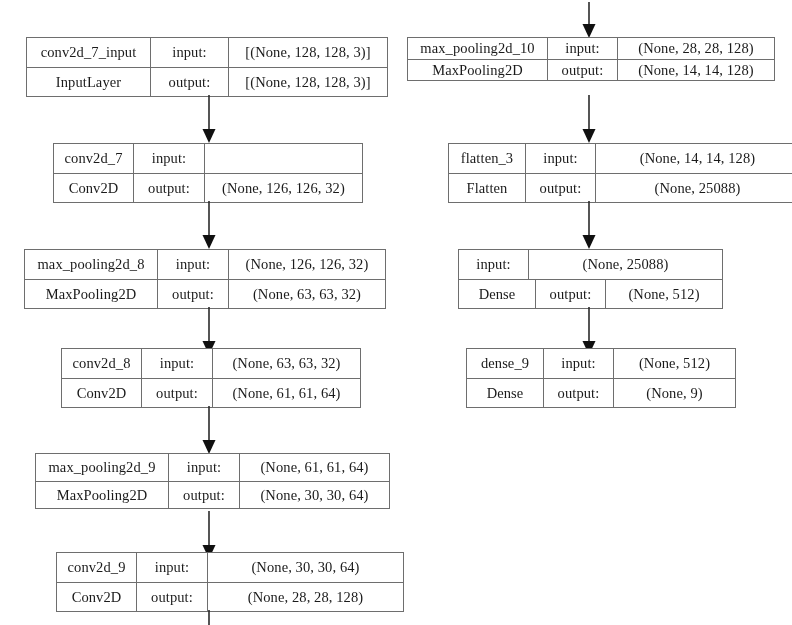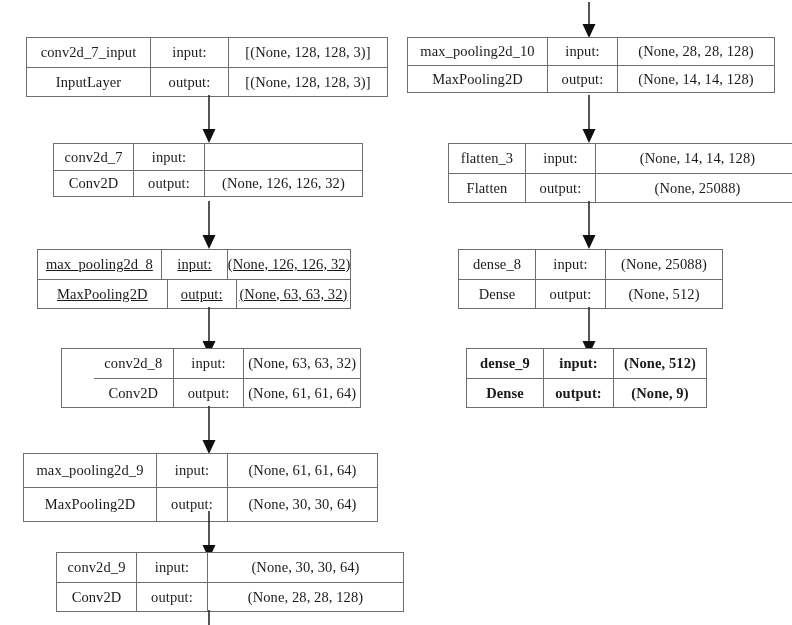--- a/index.html
+++ b/index.html
@@ -89,74 +89,74 @@
       <div class="cell io" style="width:78px;">output:</div>
       <div class="cell shape">[(None, 128, 128, 3)]</div>
     </div>
   </div>
 
   <svg class="edge" style="left:196px; top:95px; width:26px; height:50px;" viewBox="0 0 26 50">
     <line x1="13" y1="0" x2="13" y2="38"></line>
     <polygon points="13,48 6.5,34 19.5,34"></polygon>
   </svg>
 
-  <div class="node" style="left:53px; top:143px; width:310px; height:54px;">
+  <div class="node" style="left:53px; top:143px; width:310px; height:60px;">
     <div class="node-row top">
       <div class="cell name" style="width:80px;">conv2d_7</div>
       <div class="cell io" style="width:71px;">input:</div>
     </div>
     <div class="node-row">
       <div class="cell name" style="width:80px;">Conv2D</div>
       <div class="cell io" style="width:71px;">output:</div>
       <div class="cell shape">(None, 126, 126, 32)</div>
     </div>
   </div>
 
   <svg class="edge" style="left:196px; top:201px; width:26px; height:50px;" viewBox="0 0 26 50">
     <line x1="13" y1="0" x2="13" y2="38"></line>
     <polygon points="13,48 6.5,34 19.5,34"></polygon>
   </svg>
 
-  <div class="node" style="left:37px; top:249px; width:314px; height:60px;text-decoration:underline;">
+  <div class="node" style="left:24px; top:249px; width:362px; height:60px;">
     <div class="node-row top">
       <div class="cell name" style="width:133px;">max_pooling2d_8</div>
       <div class="cell io" style="width:71px;">input:</div>
       <div class="cell shape">(None, 126, 126, 32)</div>
     </div>
     <div class="node-row">
       <div class="cell name" style="width:133px;">MaxPooling2D</div>
       <div class="cell io" style="width:71px;">output:</div>
       <div class="cell shape">(None, 63, 63, 32)</div>
     </div>
   </div>
 
   <svg class="edge" style="left:196px; top:307px; width:26px; height:50px;" viewBox="0 0 26 50">
     <line x1="13" y1="0" x2="13" y2="38"></line>
     <polygon points="13,48 6.5,34 19.5,34"></polygon>
   </svg>
 
-  <div class="node" style="left:61px; top:348px; width:300px; height:60px;padding-left:32px;">
+  <div class="node" style="left:61px; top:348px; width:300px; height:60px;">
     <div class="node-row top">
       <div class="cell name" style="width:80px;">conv2d_8</div>
       <div class="cell io" style="width:71px;">input:</div>
       <div class="cell shape">(None, 63, 63, 32)</div>
     </div>
     <div class="node-row">
       <div class="cell name" style="width:80px;">Conv2D</div>
       <div class="cell io" style="width:71px;">output:</div>
       <div class="cell shape">(None, 61, 61, 64)</div>
     </div>
   </div>
 
   <svg class="edge" style="left:196px; top:406px; width:26px; height:50px;" viewBox="0 0 26 50">
     <line x1="13" y1="0" x2="13" y2="38"></line>
     <polygon points="13,48 6.5,34 19.5,34"></polygon>
   </svg>
 
-  <div class="node" style="left:23px; top:453px; width:355px; height:69px;">
+  <div class="node" style="left:35px; top:453px; width:355px; height:56px;">
     <div class="node-row top">
       <div class="cell name" style="width:133px;">max_pooling2d_9</div>
       <div class="cell io" style="width:71px;">input:</div>
       <div class="cell shape">(None, 61, 61, 64)</div>
     </div>
     <div class="node-row">
       <div class="cell name" style="width:133px;">MaxPooling2D</div>
       <div class="cell io" style="width:71px;">output:</div>
       <div class="cell shape">(None, 30, 30, 64)</div>
     </div>
@@ -182,21 +182,21 @@
 
   <svg class="edge" style="left:196px; top:610px; width:26px; height:15px;" viewBox="0 0 26 15">
     <line x1="13" y1="0" x2="13" y2="15"></line>
   </svg>
 
   <svg class="edge" style="left:576px; top:2px; width:26px; height:38px;" viewBox="0 0 26 38">
     <line x1="13" y1="0" x2="13" y2="26"></line>
     <polygon points="13,36 6.5,22 19.5,22"></polygon>
   </svg>
 
-  <div class="node" style="left:407px; top:37px; width:368px; height:56px;">
+  <div class="node" style="left:407px; top:37px; width:368px; height:44px;">
     <div class="node-row top">
       <div class="cell name" style="width:140px;">max_pooling2d_10</div>
       <div class="cell io" style="width:70px;">input:</div>
       <div class="cell shape">(None, 28, 28, 128)</div>
     </div>
     <div class="node-row">
       <div class="cell name" style="width:140px;">MaxPooling2D</div>
       <div class="cell io" style="width:70px;">output:</div>
       <div class="cell shape">(None, 14, 14, 128)</div>
     </div>
@@ -220,37 +220,36 @@
     </div>
   </div>
 
   <svg class="edge" style="left:576px; top:201px; width:26px; height:50px;" viewBox="0 0 26 50">
     <line x1="13" y1="0" x2="13" y2="38"></line>
     <polygon points="13,48 6.5,34 19.5,34"></polygon>
   </svg>
 
   <div class="node" style="left:458px; top:249px; width:265px; height:60px;">
     <div class="node-row top">
-      <div class="cell name" style="width:77px;">dense_8</div>
       <div class="cell io" style="width:70px;">input:</div>
       <div class="cell shape">(None, 25088)</div>
     </div>
     <div class="node-row">
       <div class="cell name" style="width:77px;">Dense</div>
       <div class="cell io" style="width:70px;">output:</div>
       <div class="cell shape">(None, 512)</div>
     </div>
   </div>
 
   <svg class="edge" style="left:576px; top:307px; width:26px; height:50px;" viewBox="0 0 26 50">
     <line x1="13" y1="0" x2="13" y2="38"></line>
     <polygon points="13,48 6.5,34 19.5,34"></polygon>
   </svg>
 
-  <div class="node" style="left:466px; top:348px; width:241px; height:60px;font-weight:bold;">
+  <div class="node" style="left:466px; top:348px; width:270px; height:60px;">
     <div class="node-row top">
       <div class="cell name" style="width:77px;">dense_9</div>
       <div class="cell io" style="width:70px;">input:</div>
       <div class="cell shape">(None, 512)</div>
     </div>
     <div class="node-row">
       <div class="cell name" style="width:77px;">Dense</div>
       <div class="cell io" style="width:70px;">output:</div>
       <div class="cell shape">(None, 9)</div>
     </div>

